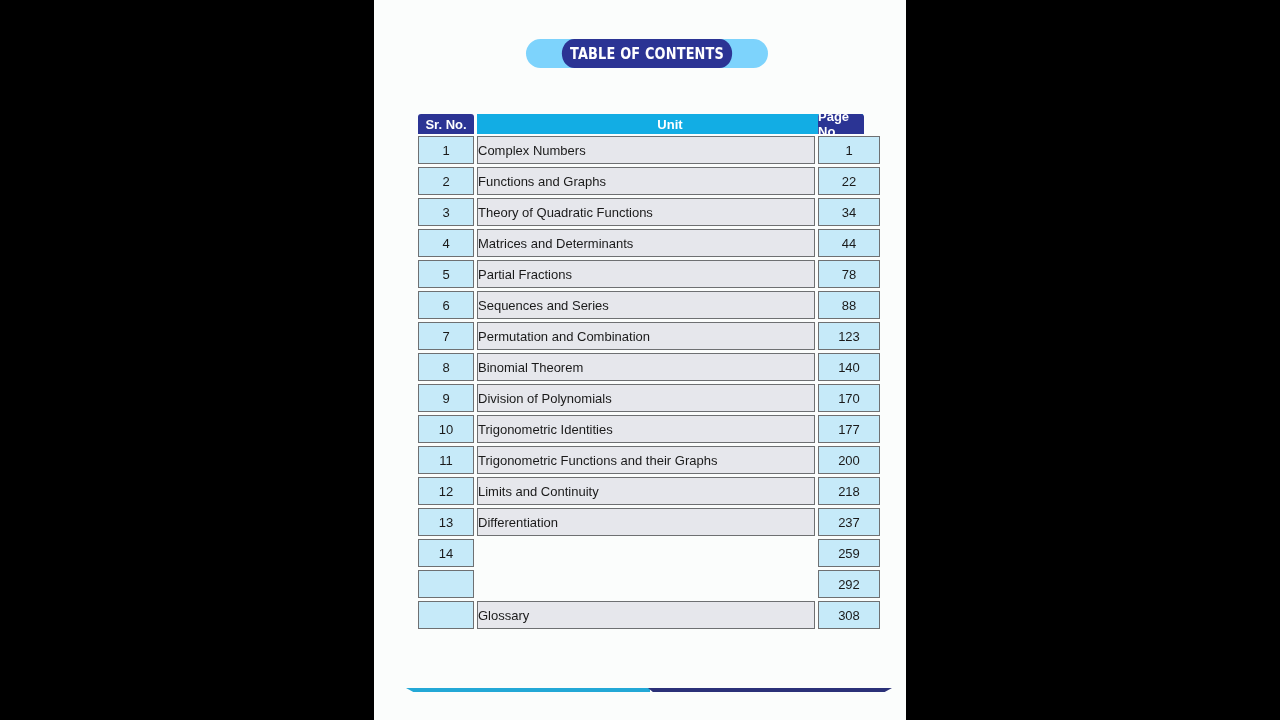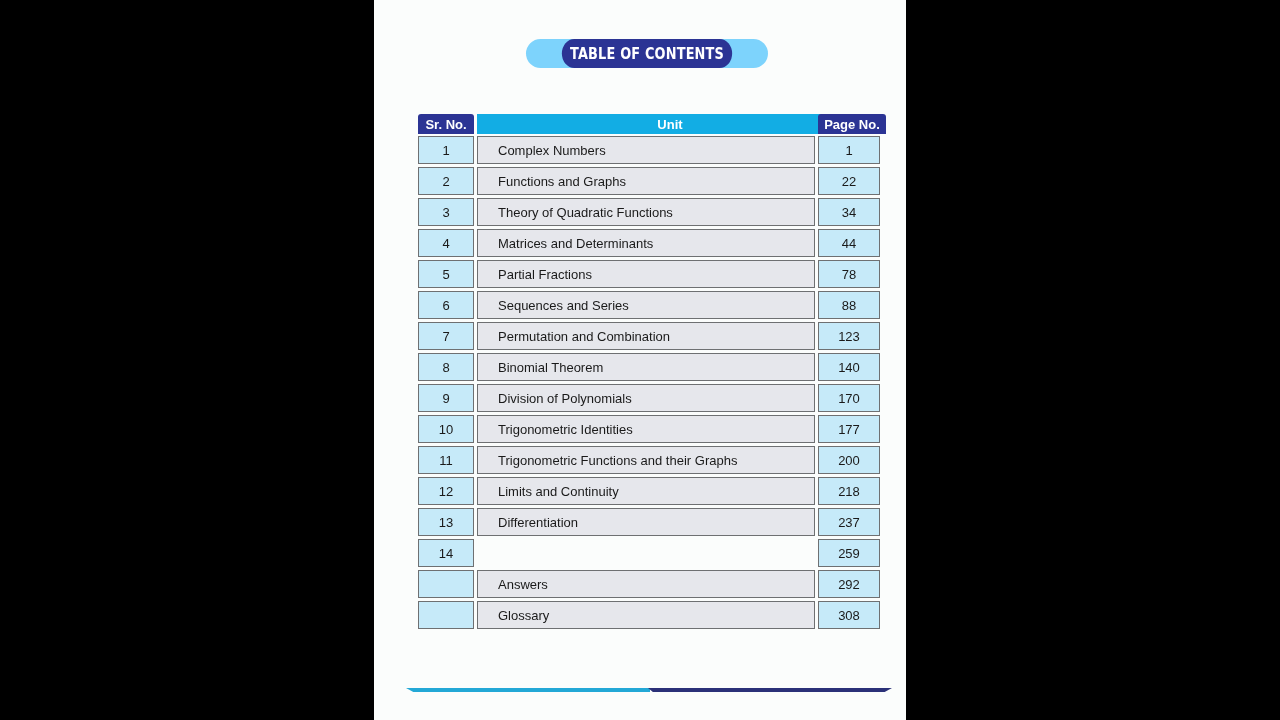--- a/index.html
+++ b/index.html
@@ -25,30 +25,30 @@
     .toc {
       position: absolute; left: 44px; top: 114px; width: 462px; border-radius: 16px;
     }
     .hdr { position: relative; height: 20px; }
     .hcell {
       position: absolute; top: 0; height: 20px; display: flex; align-items: center;
       justify-content: center; color: #ffffff; font-weight: bold; font-size: 13px;
     }
     .h-sr { left: 0; width: 56px; background: #2b3494; border-radius: 3px 3px 0 0; }
     .h-unit { left: 59px; width: 386px; background: #12ade4; }
-    .h-page { left: 400px; width: 68px; background: #2b3494; border-radius: 3px 3px 0 0; }
+    .h-page { left: 400px; width: 46px; background: #2b3494; border-radius: 3px 3px 0 0; }
     .row { position: relative; height: 28px; margin-top: 3px; }
     .row:first-of-type { margin-top: 2px; }
     .cell {
       position: absolute; top: 0; height: 28px; box-sizing: border-box;
       border: 1.5px solid #6e7072; display: flex; align-items: center;
       font-size: 13px; color: #1a1a1a;
     }
     .c-sr { left: 0; width: 56px; background: #c6eaf9; justify-content: center; }
-    .c-unit { left: 59px; width: 338px; background: #e6e7ec; padding-left: 20px; }
+    .c-unit { left: 59px; width: 338px; background: #e6e7ec; }
     .c-page { left: 400px; width: 62px; background: #c6eaf9; justify-content: center; }
     .footer-bar {
       position: absolute; left: 32px; top: 688px; width: 486px; height: 4px;
     }
     .fb-left {
       position: absolute; left: 0; top: 0; width: 244px; height: 4px; background: #23a8d6;
       clip-path: polygon(0 0, 100% 0, 100% 100%, 3% 100%);
     }
     .fb-right {
       position: absolute; left: 242px; top: 0; width: 244px; height: 4px; background: #2b3178;
@@ -134,21 +134,20 @@
           <div class="cell c-sr">13</div>
           <div class="cell c-unit">Differentiation</div>
           <div class="cell c-page">237</div>
         </div>
         <div class="row">
           <div class="cell c-sr">14</div>
           <div class="cell c-page">259</div>
         </div>
         <div class="row">
           <div class="cell c-sr"></div>
-          <div class="cell c-unit">Answers</div>
           <div class="cell c-page">292</div>
         </div>
         <div class="row">
           <div class="cell c-sr"></div>
           <div class="cell c-unit">Glossary</div>
           <div class="cell c-page">308</div>
         </div>
       </div>
   </div>
 

